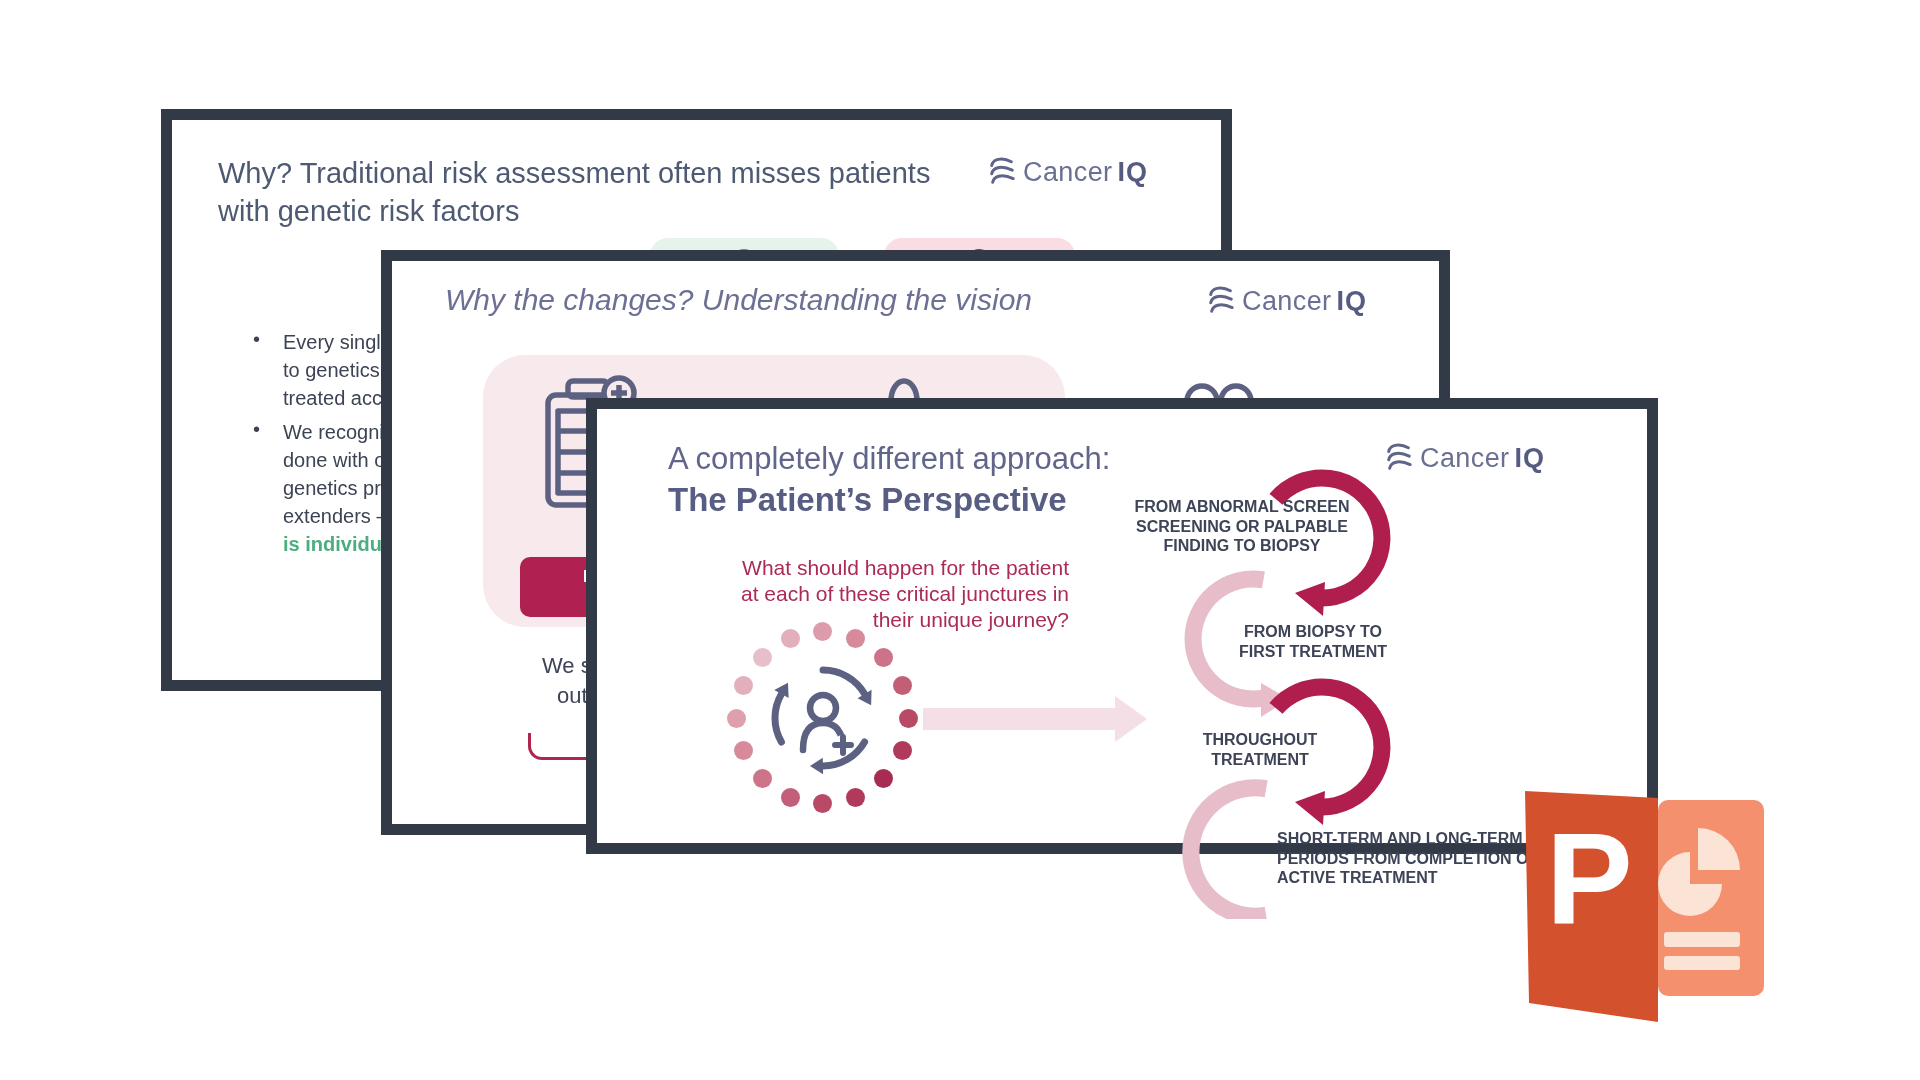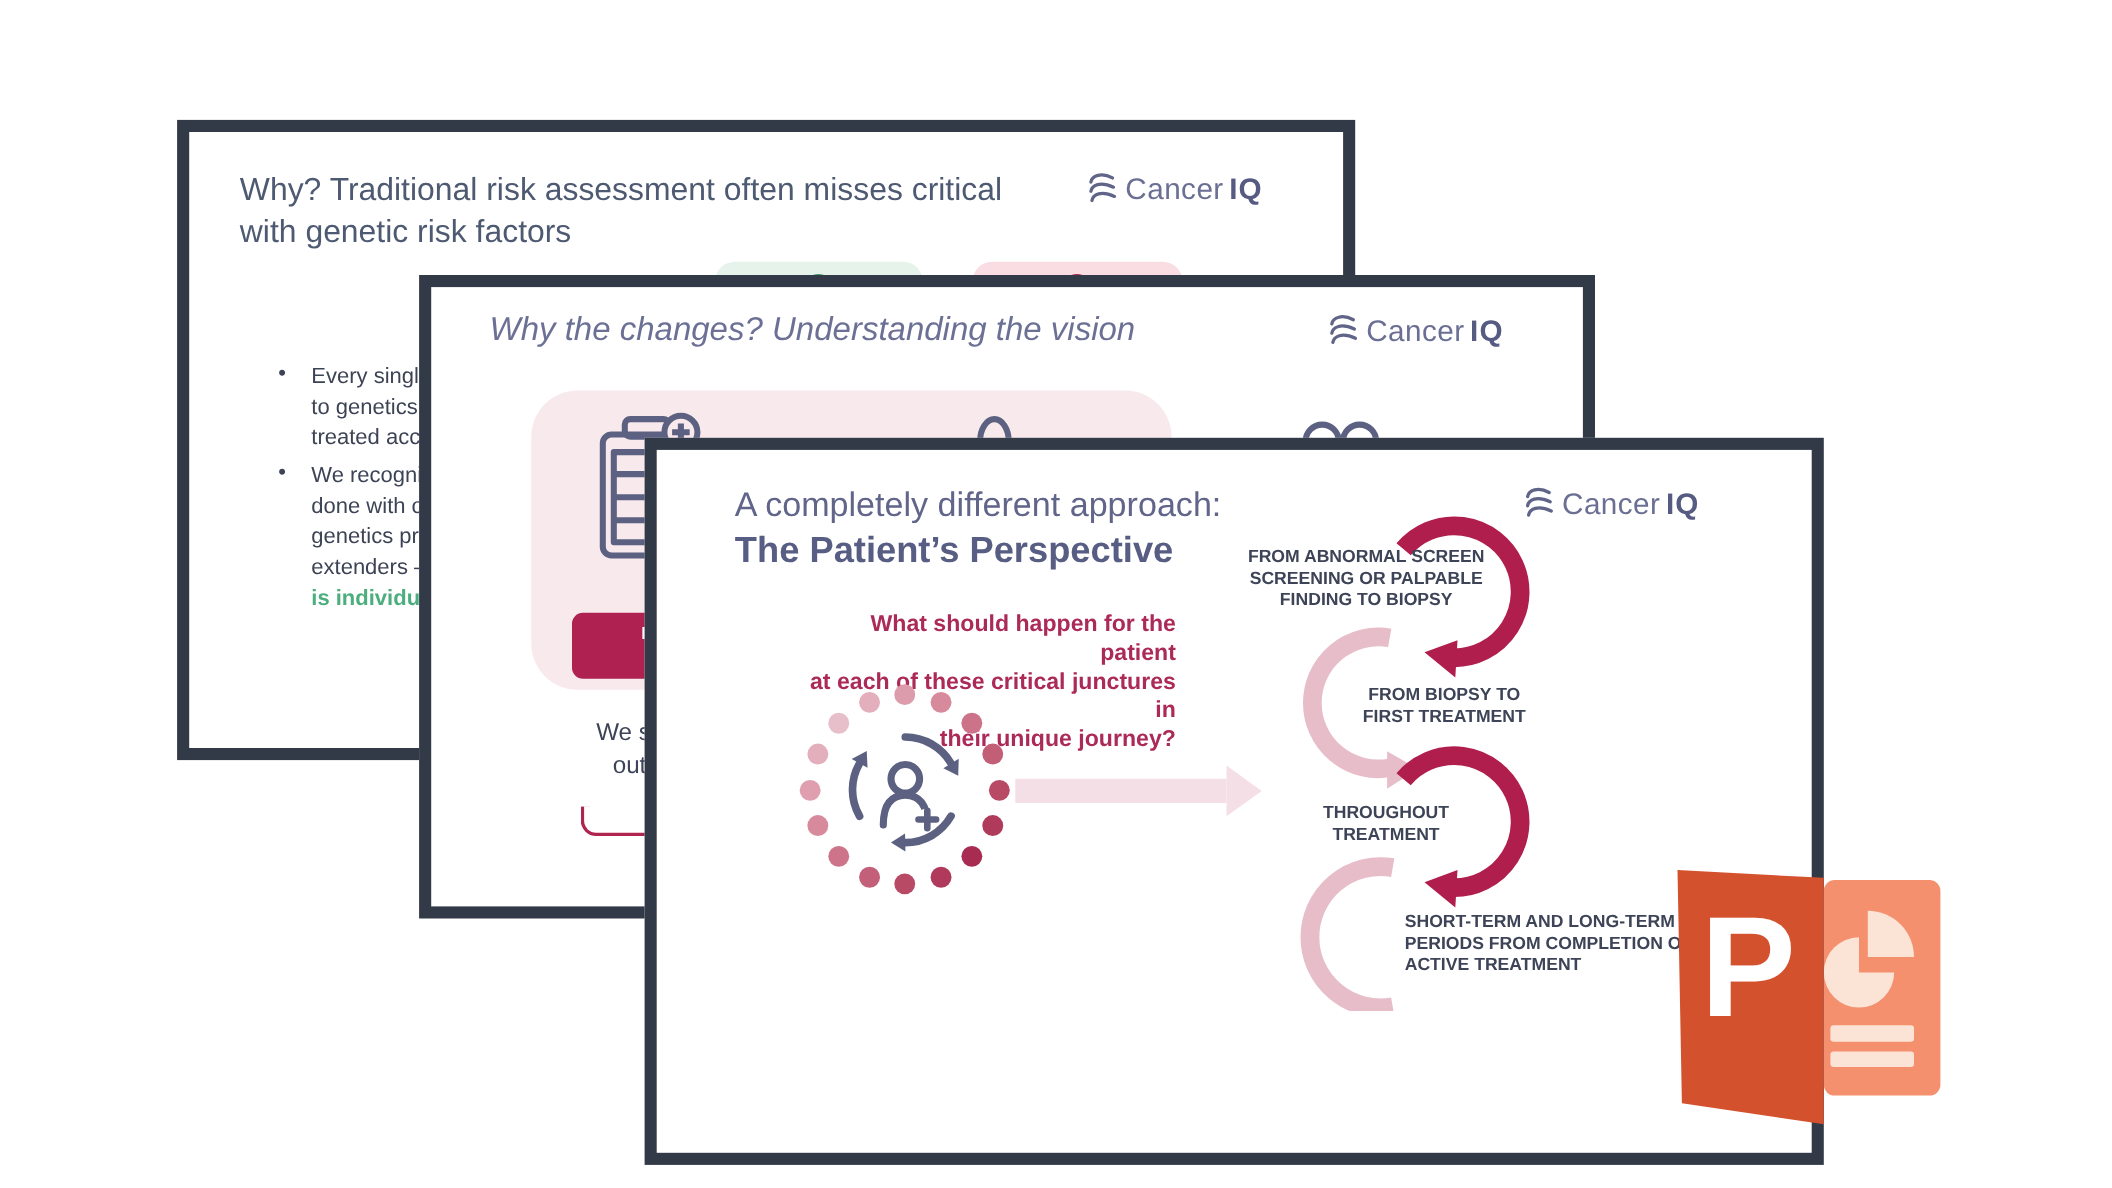--- a/index.html
+++ b/index.html
@@ -24,41 +24,41 @@
   .pinkbox{position:absolute;background:#f7e9ec;border-radius:42px;}
   .fb-btn{position:absolute;background:#ae2150;border-radius:10px;color:#ffffff;
           font-weight:700;font-size:16px;line-height:19px;text-align:center;padding-top:10px;
           box-sizing:border-box;white-space:nowrap;}
   .s2-caption{position:absolute;font-size:22px;line-height:30px;color:#3d4458;white-space:nowrap;margin-left:15px;}
   .s2-bracket{position:absolute;border-left:3px solid #b0254e;border-bottom:3px solid #b0254e;
               border-bottom-left-radius:14px;}
   
   .s3-title1{font-size:31px;color:#61658a;line-height:40px;}
   .s3-title2{font-size:33px;font-weight:700;color:#585d84;line-height:42px;}
-  .question{position:absolute;text-align:right;font-weight:700;font-size:21px;line-height:26px;color:#ac2a58;}
+  .question{position:absolute;text-align:right;font-weight:400;font-size:21px;line-height:26px;color:#ac2a58;}
   .jlabel{position:absolute;font-weight:700;font-size:16px;line-height:19.5px;color:#3e4457;text-align:center;z-index:3;}
   .jlabel.left{text-align:left;}
   .dot{position:absolute;width:19px;height:19px;border-radius:50%;}
   .pink-arrow-body{position:absolute;background:#f5dfe6;}
   .pink-arrow-head{position:absolute;width:0;height:0;border-top:23px solid transparent;
                    border-bottom:23px solid transparent;border-left:32px solid #f5dfe6;}
   
   #ppt{position:absolute;left:1508px;top:788px;width:274px;height:250px;z-index:40;}
   .ppt-lightbox{position:absolute;left:150px;top:12px;width:106px;height:196px;background:#f4906e;border-radius:10px;z-index:1;}
   .ppt-flag{position:absolute;left:0;top:0;width:150px;height:248px;z-index:2;}
   .ppt-p{position:absolute;left:38px;top:26px;font-size:130px;font-weight:700;color:#ffffff;line-height:130px;z-index:3;}
 </style>
 </head>
 <body>
 
 <div id="stage">
 
   <div class="slide" style="left:161px;top:109px;width:1071px;height:582px;z-index:10;">
     <div class="abs s1-title" style="left:46px;top:34px;width:760px;">
-      <div>Why? Traditional risk assessment often misses critical</div>
+      <div>Why? Traditional risk assessment often misses patients</div>
       <div>with genetic risk factors</div>
     </div>
 
     <div class="logo" style="left:816px;top:36px;">
       <svg width="28" height="32" viewBox="0 0 30 34">
         <g fill="none" stroke="#5f6488" stroke-width="3.2" stroke-linecap="round">
           <path d="M25 6 C14 0 5 4 4 10"></path>
             <path d="M26 15 C13 9 5 13 4 19"></path>
             <path d="M27 24 C14 18 6 22 5 28"></path>
         </g>
@@ -136,21 +136,21 @@
       <div>FEEDB</div>
       <div>ACCE</div>
     </div>
 
     <div class="s2-caption" style="left:135px;top:390px;">We sp</div>
     <div class="s2-caption" style="left:150px;top:420px;">out</div>
 
     <div class="s2-bracket" style="left:136px;top:472px;width:90px;height:24px;"></div>
   </div>
 
-  <div class="slide" style="left:586px;top:398px;width:1072px;height:661px;z-index:30;">
+  <div class="slide" style="left:586px;top:398px;width:1072px;height:456px;z-index:30;">
     <div class="abs" style="left:71px;top:30px;">
       <div class="s3-title1">A completely different approach:</div>
       <div class="s3-title2">The Patient’s Perspective</div>
     </div>
 
     <div class="logo" style="left:788px;top:33px;">
       <svg width="28" height="32" viewBox="0 0 30 34">
         <g fill="none" stroke="#5f6488" stroke-width="3.2" stroke-linecap="round">
           <path d="M25 6 C14 0 5 4 4 10"></path>
             <path d="M26 15 C13 9 5 13 4 19"></path>

